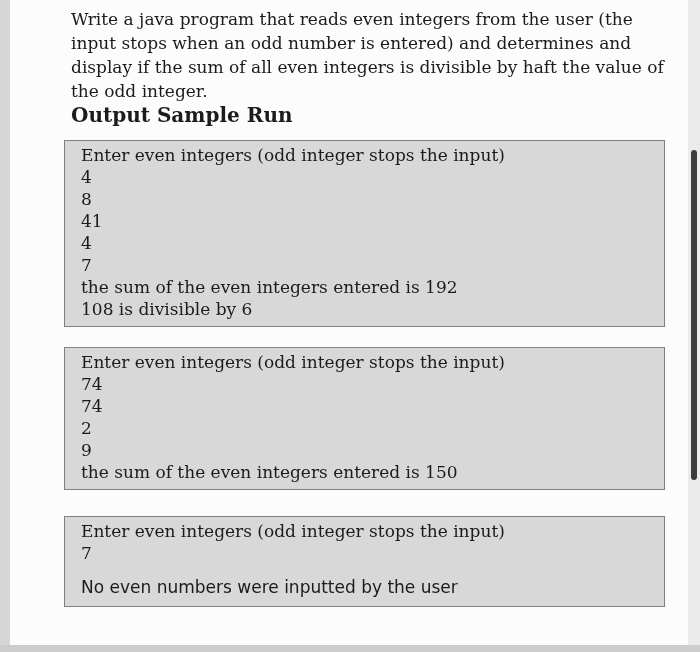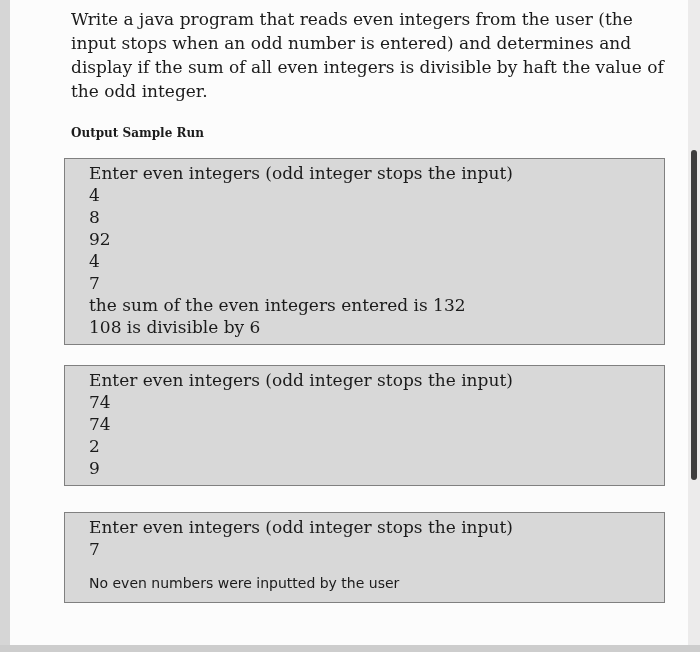--- a/index.html
+++ b/index.html
@@ -25,43 +25,43 @@
     position:absolute; left:24px; top:0;
     width:678px;
     padding:7px 28px 0 47px;
   }
   .problem {
     font-size:17px;
     line-height:24px;
     width:600px;
   }
   .heading {
-    margin-top:18px;
-    font-size:12px;
+    margin-top:0;
+    font-size:20px;
     font-weight:bold;
     line-height:24px;
   }
   .run-box {
     width:601px;
     margin-left:-7px;
     background:#d8d8d8;
     border:1px solid #808080;
-    padding:3px 8px 6px 24px;
+    padding:3px 8px 6px 16px;
   }
   .run-box.first  { margin-top:13px; }
   .run-box.second { margin-top:20px; }
   .run-box.third  { margin-top:26px; }
   .console-line {
     font-size:17px;
     line-height:22px;
     white-space:pre-wrap;
   }
   .console-msg {
     font-family:"DejaVu Sans","Liberation Sans",sans-serif;
-    font-size:14px;
+    font-size:17px;
     line-height:18px;
     margin-top:14px;
     margin-bottom:4px;
   }
   .scrollbar-track {
     position:absolute; right:0; top:0;
     width:12px; height:100%;
     background:#ecebeb;
   }
   .scrollbar-thumb {
@@ -79,33 +79,34 @@
 <div class="content">
 
   <p class="problem">Write a java program that reads even integers from the user (the input stops when an odd number is entered) and determines and display if the sum of all even integers is divisible by haft the value of the odd integer.</p>
 
   <h2 class="heading">Output Sample Run</h2>
 
   <div class="run-box first">
     <div class="console-line">Enter even integers (odd integer stops the input)</div>
     <div class="console-line">4</div>
     <div class="console-line">8</div>
-    <div class="console-line">92</div>
+    <div class="console-line">41</div>
     <div class="console-line">4</div>
     <div class="console-line">7</div>
-    <div class="console-line">the sum of the even integers entered is 132</div>
+    <div class="console-line">the sum of the even integers entered is 192</div>
     <div class="console-line">108 is divisible by 6</div>
   </div>
 
   <div class="run-box second">
     <div class="console-line">Enter even integers (odd integer stops the input)</div>
     <div class="console-line">74</div>
     <div class="console-line">74</div>
     <div class="console-line">2</div>
     <div class="console-line">9</div>
+    <div class="console-line">the sum of the even integers entered is 150</div>
   </div>
 
   <div class="run-box third">
     <div class="console-line">Enter even integers (odd integer stops the input)</div>
     <div class="console-line">7</div>
     <div class="console-msg">No even numbers were inputted by the user</div>
   </div>
 
 </div>
 

